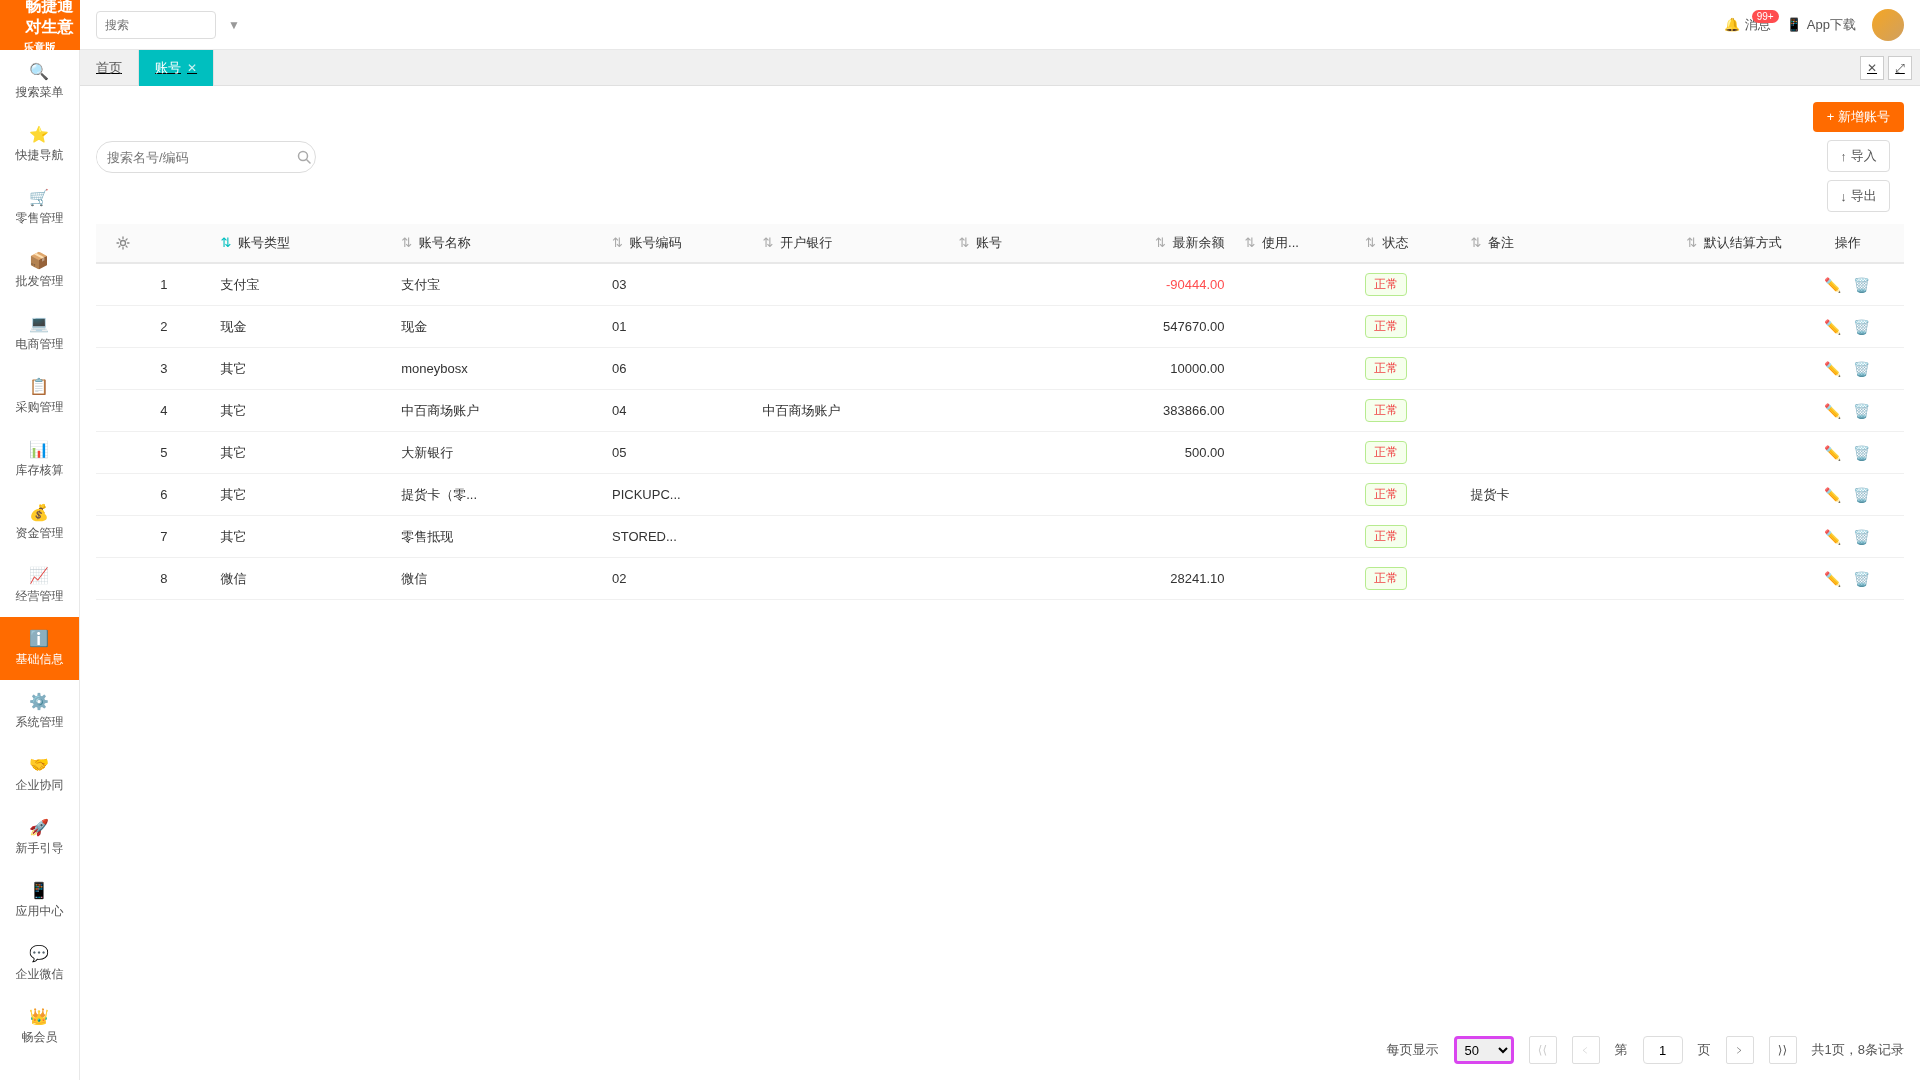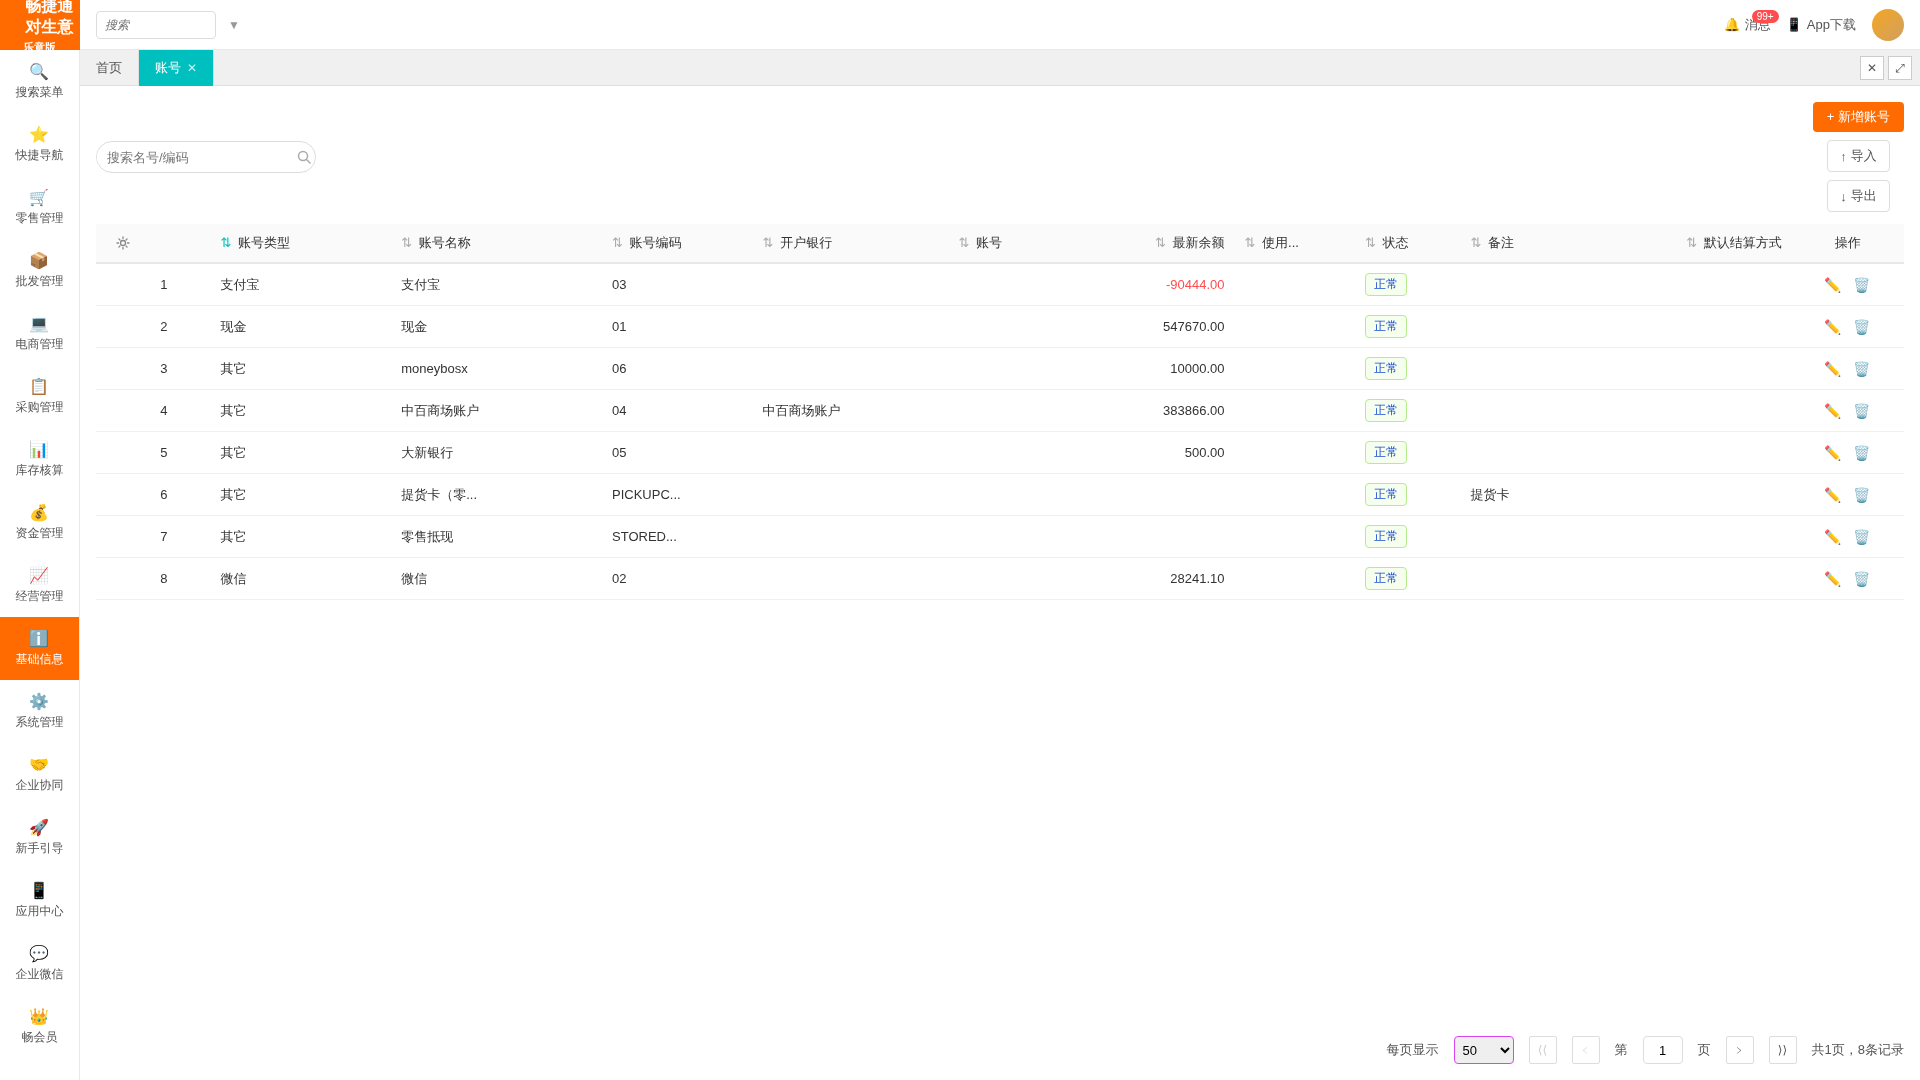--- a/index.html
+++ b/index.html
@@ -64,21 +64,20 @@
       align-items: center;
       gap: 12px;
     }
     .search-top {
       width: 120px;
       height: 28px;
       border: 1px solid #ddd;
       border-radius: 4px;
       padding: 0 8px;
       font-size: 12px;
-      font-style: italic;
     }
     .dropdown-arrow { color: #999; font-size: 12px; cursor: pointer; }
     .top-header-right {
       display: flex;
       align-items: center;
       gap: 16px;
     }
     .notification-btn {
       display: flex;
       align-items: center;
@@ -116,20 +115,21 @@
 
     
     .tabs-bar {
       height: 36px;
       background: #f0f0f0;
       display: flex;
       align-items: center;
       padding: 0 0;
       border-bottom: 1px solid #e0e0e0;
       flex-shrink: 0;
+      text-decoration: underline;
     }
     .tab {
       height: 36px;
       display: flex;
       align-items: center;
       padding: 0 16px;
       cursor: pointer;
       font-size: 13px;
       color: #555;
       border-right: 1px solid #e0e0e0;
@@ -266,21 +266,21 @@
       border-bottom: 1px solid #f0f0f0;
     }
     tbody td {
       padding: 9px 10px;
       color: #333;
       font-size: 13px;
       white-space: nowrap;
     }
     .status-badge {
       background: #f6ffed;
-      color: #1d4ed8;
+      color: #ef4444;
       border: 1px solid #b7eb8f;
       border-radius: 4px;
       padding: 2px 8px;
       font-size: 12px;
       display: inline-block;
     }
     .col-settings { width: 36px; text-align: center; }
     .col-num { width: 40px; }
     .col-type { width: 120px; }
     .col-name { width: 140px; }
@@ -308,21 +308,21 @@
       align-items: center;
       justify-content: flex-end;
       padding: 12px 0 0 0;
       gap: 15px;
       font-size: 13px;
       color: #555;
     }
     .page-size-select {
       width: 60px;
       height: 28px;
-      border: 1px solid #d946ef;
+      border: 3px solid #d946ef;
       border-radius: 4px;
       padding: 0 4px;
       font-size: 13px;
     }
     .page-btn {
       width: 28px;
       height: 28px;
       border: 1px solid #ddd;
       background: #fff;
       cursor: pointer;

